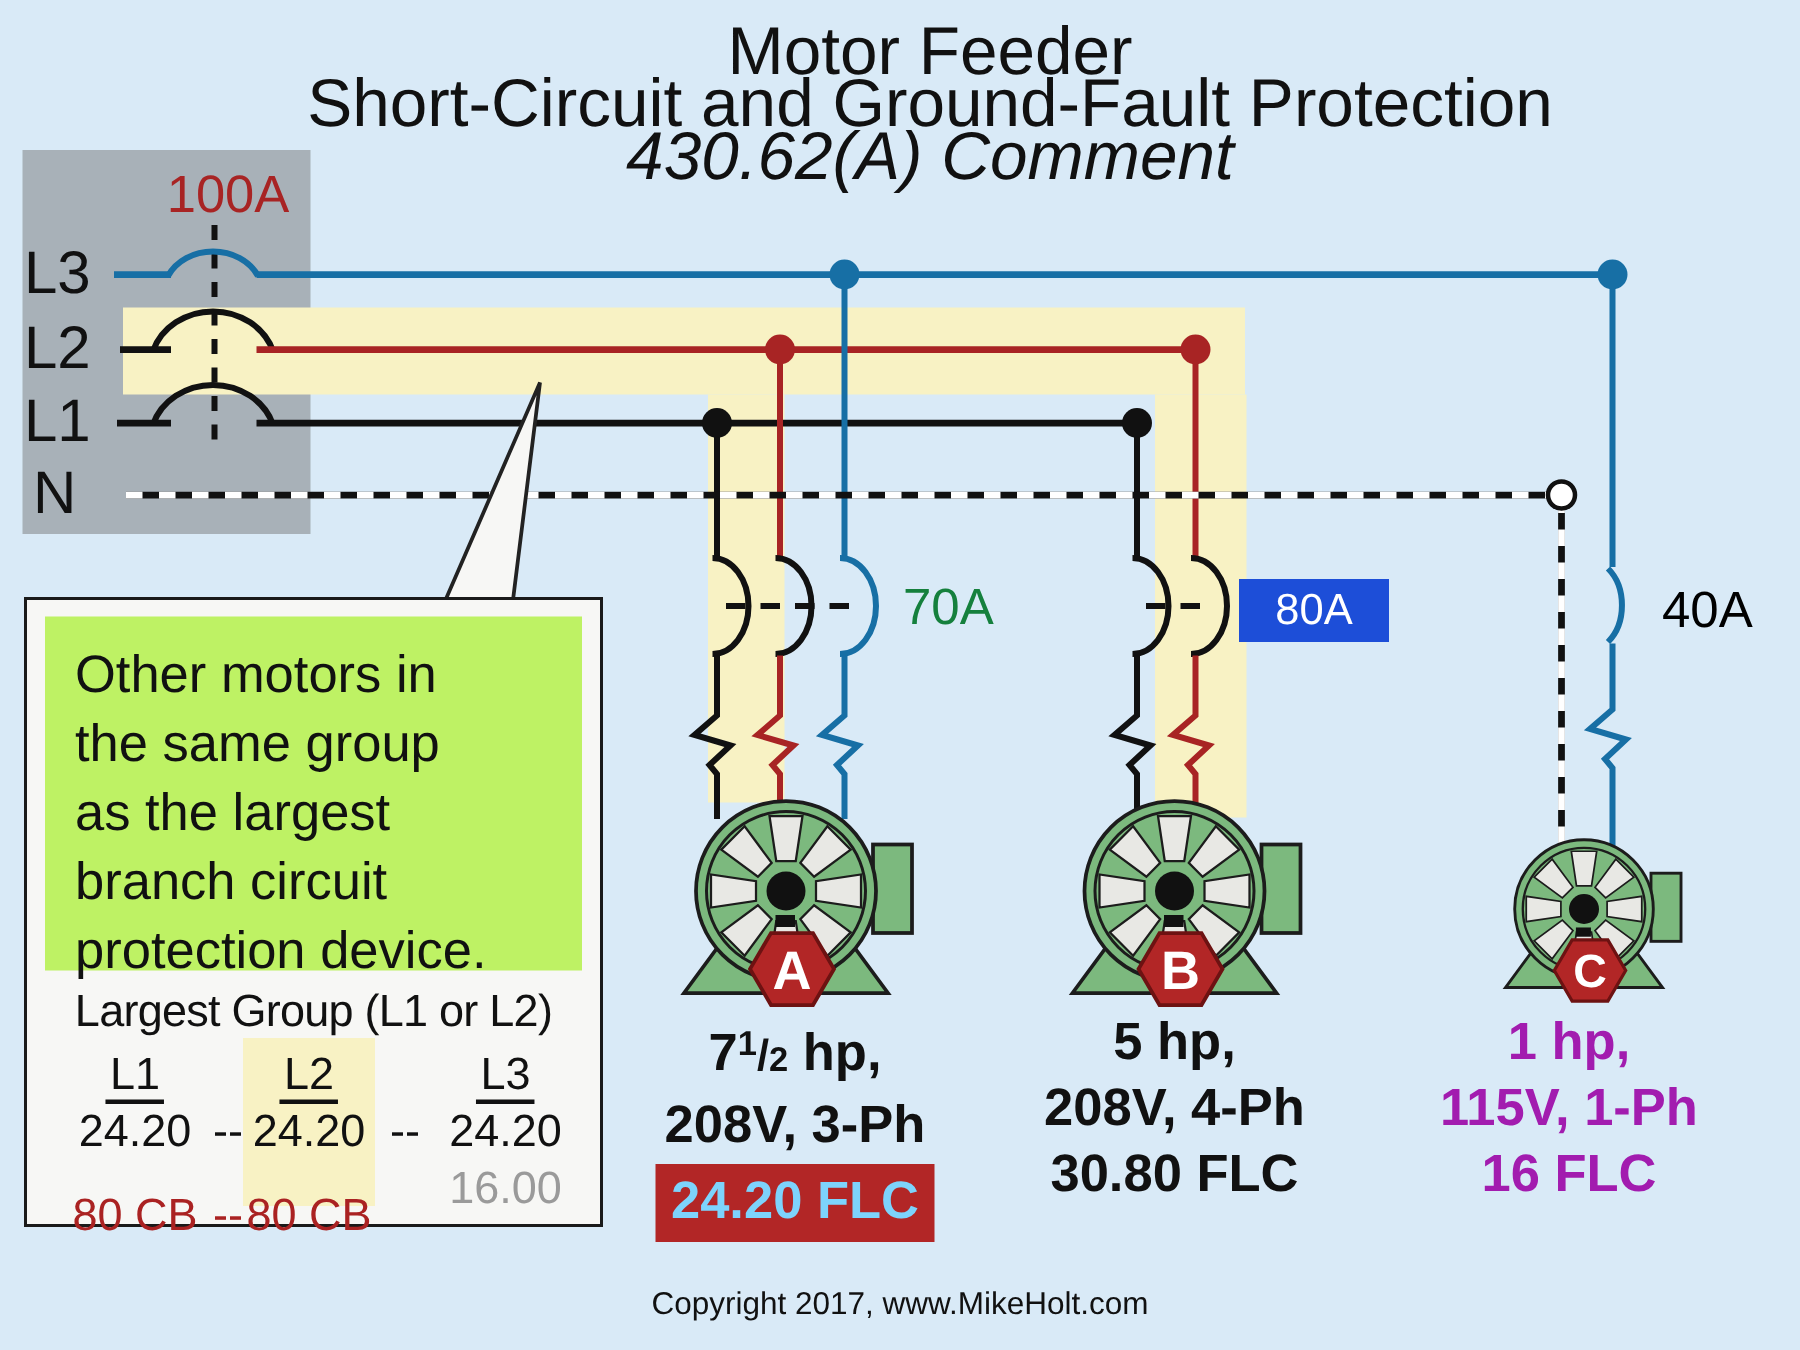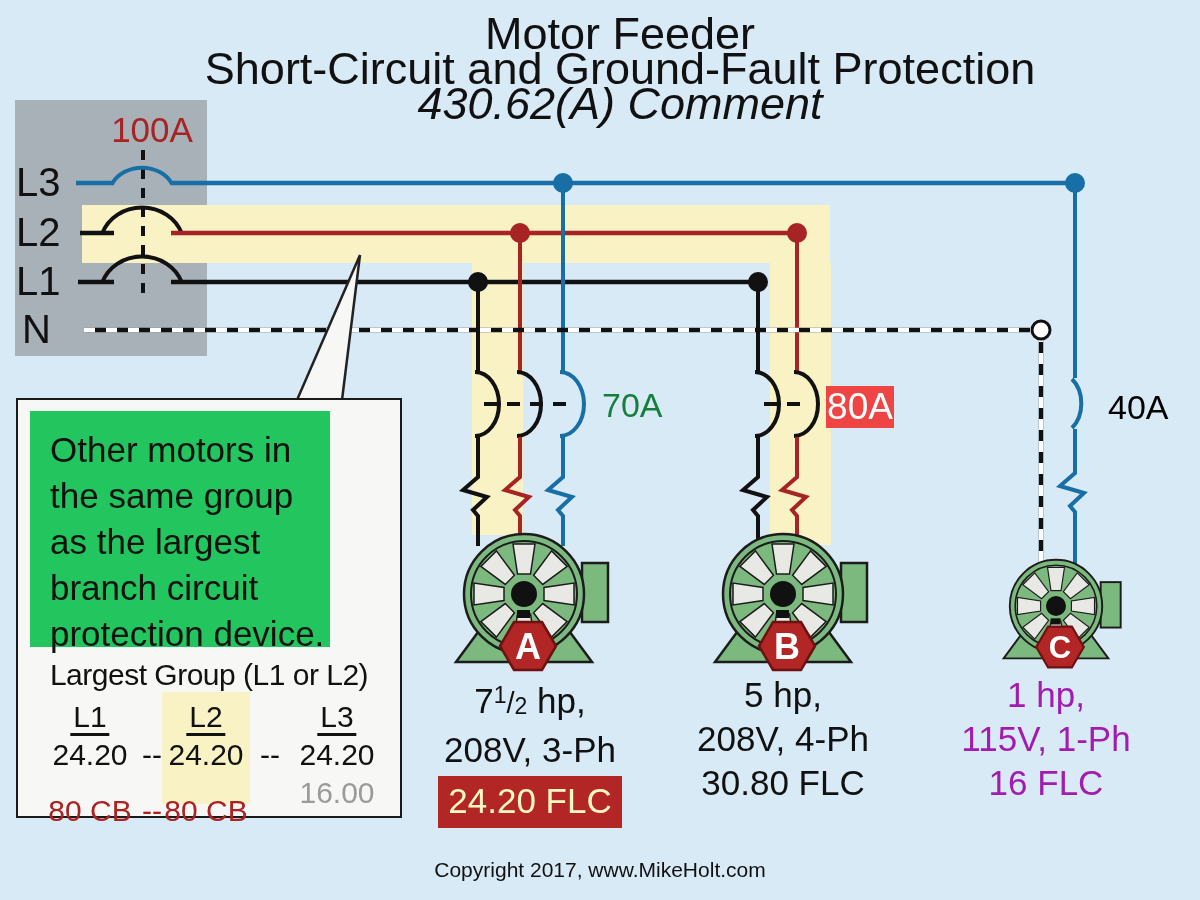--- a/index.html
+++ b/index.html
@@ -6,32 +6,32 @@
   #stage{position:relative;width:1200px;height:900px;background:#d9eaf7;overflow:hidden;
          font-family:"Liberation Sans",sans-serif;color:#111;}
   #stage svg{position:absolute;left:0;top:0;}
   .abs{position:absolute;}
   .title{left:40px;top:16px;width:1160px;text-align:center;font-size:45px;line-height:35px;color:#111;}
   .title .it{font-style:italic;}
   .llabel{font-size:40px;line-height:42px;color:#111;}
   .amp100{left:102px;top:110px;width:100px;text-align:center;font-size:35px;color:#a82424;}
   .amp{font-size:34px;color:#15803d;}
   .amp40{color:#000000;}
-  .badge80{left:826px;top:386px;width:68px;height:42px;background:#ef4444;color:#fff;
-           font-size:37px;line-height:42px;text-align:center;}
-  .mcol{width:220px;text-align:center;font-size:35px;line-height:44px;color:#111;}
+  .badge80{left:826px;top:386px;width:100px;height:42px;background:#1d4ed8;color:#fff;
+           font-size:29px;line-height:42px;text-align:center;}
+  .mcol{width:220px;text-align:center;font-size:35px;line-height:44px;color:#111;font-weight:bold;}
   .mcol.gray{color:#a21caf;}
-  .flcbadge{display:inline-block;background:#b22626;color:#fef9c3;padding:3px 10px 5px 10px;font-size:35px;}
+  .flcbadge{display:inline-block;background:#b22626;color:#7dd3fc;padding:3px 10px 5px 10px;font-size:35px;}
   .fr-sup{font-size:23px;vertical-align:10px;}
   .fr-sub{font-size:23px;vertical-align:-1px;}
   .fr-slash{font-size:29px;}
   .motor-letter{color:#fff;font-weight:bold;font-size:36px;width:60px;text-align:center;}
   .motor-letter.small{font-size:31px;}
   .callout{left:16px;top:398px;width:382px;height:416px;background:#f7f7f5;border:2.5px solid #1a1a1a;}
-  .callout-yellow{left:12px;top:11px;width:300px;height:236px;background:#22c55e;}
+  .callout-yellow{left:12px;top:11px;width:358px;height:236px;background:#bef264;}
   .callout-text{left:20px;top:16px;font-size:35px;line-height:46px;color:#111;}
   .tbl-title{left:0;top:258px;width:100%;text-align:center;font-size:30px;letter-spacing:-0.5px;}
   .l2-hl{left:144px;top:292px;width:88px;height:112px;background:#f8f2c4;}
   .tcell{position:absolute;transform:translateX(-50%);font-size:30px;white-space:nowrap;}
   .thead{text-decoration:none;border-bottom:3px solid #111;padding:0 3px;}
   .red{color:#aa2222;margin-top:18px;}
   .gray{color:#9a9a9a;}
   .copyright{left:300px;top:858px;width:600px;text-align:center;font-size:21px;color:#111;}
 </style>
 </head>

